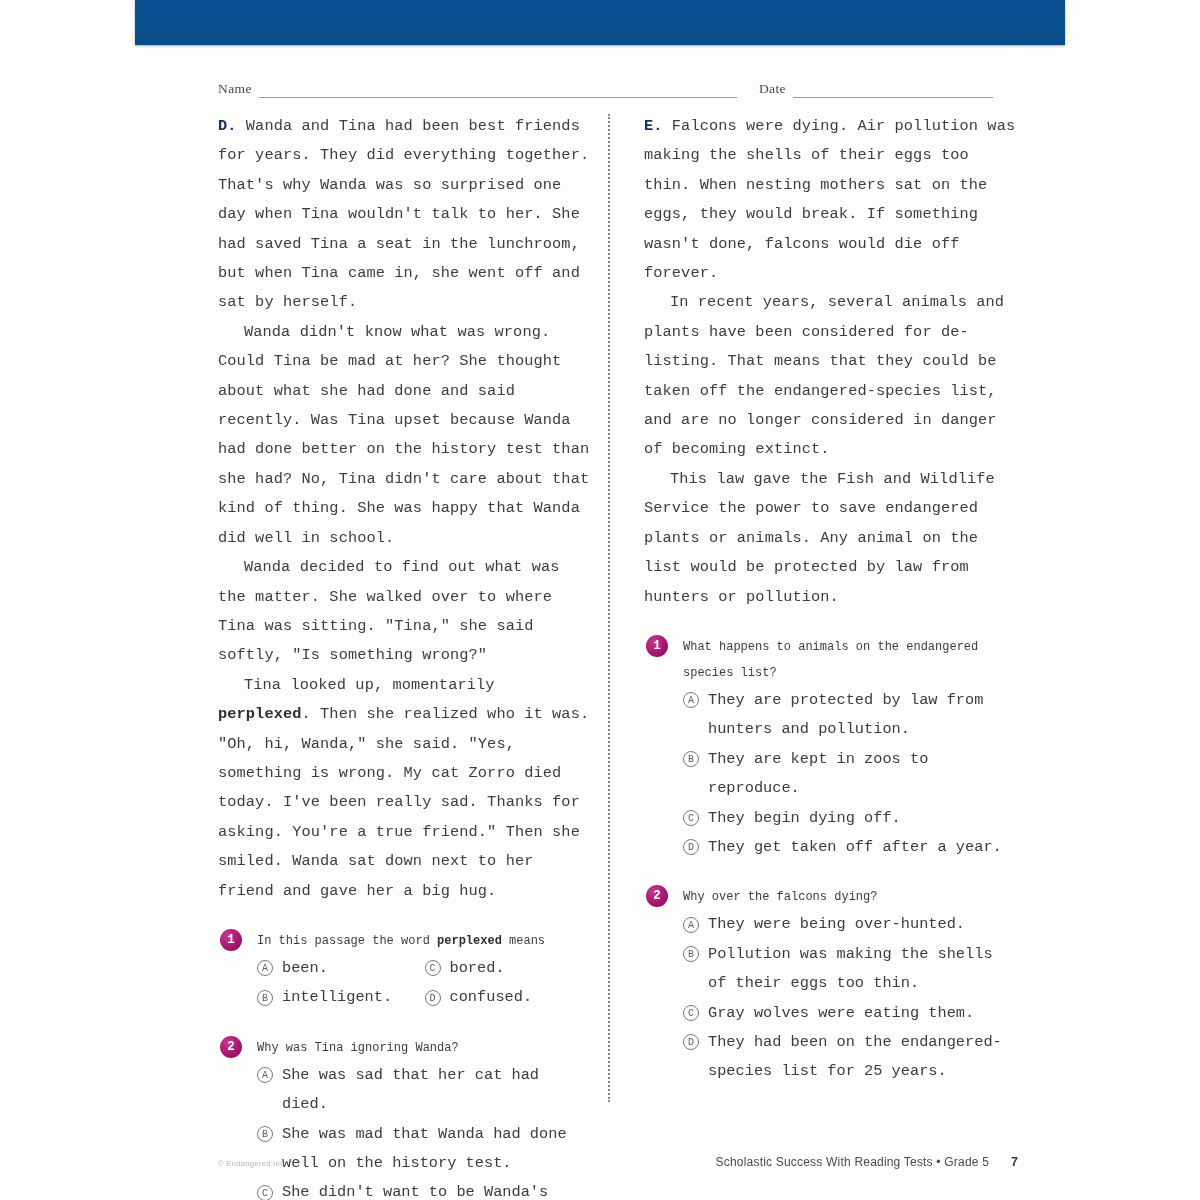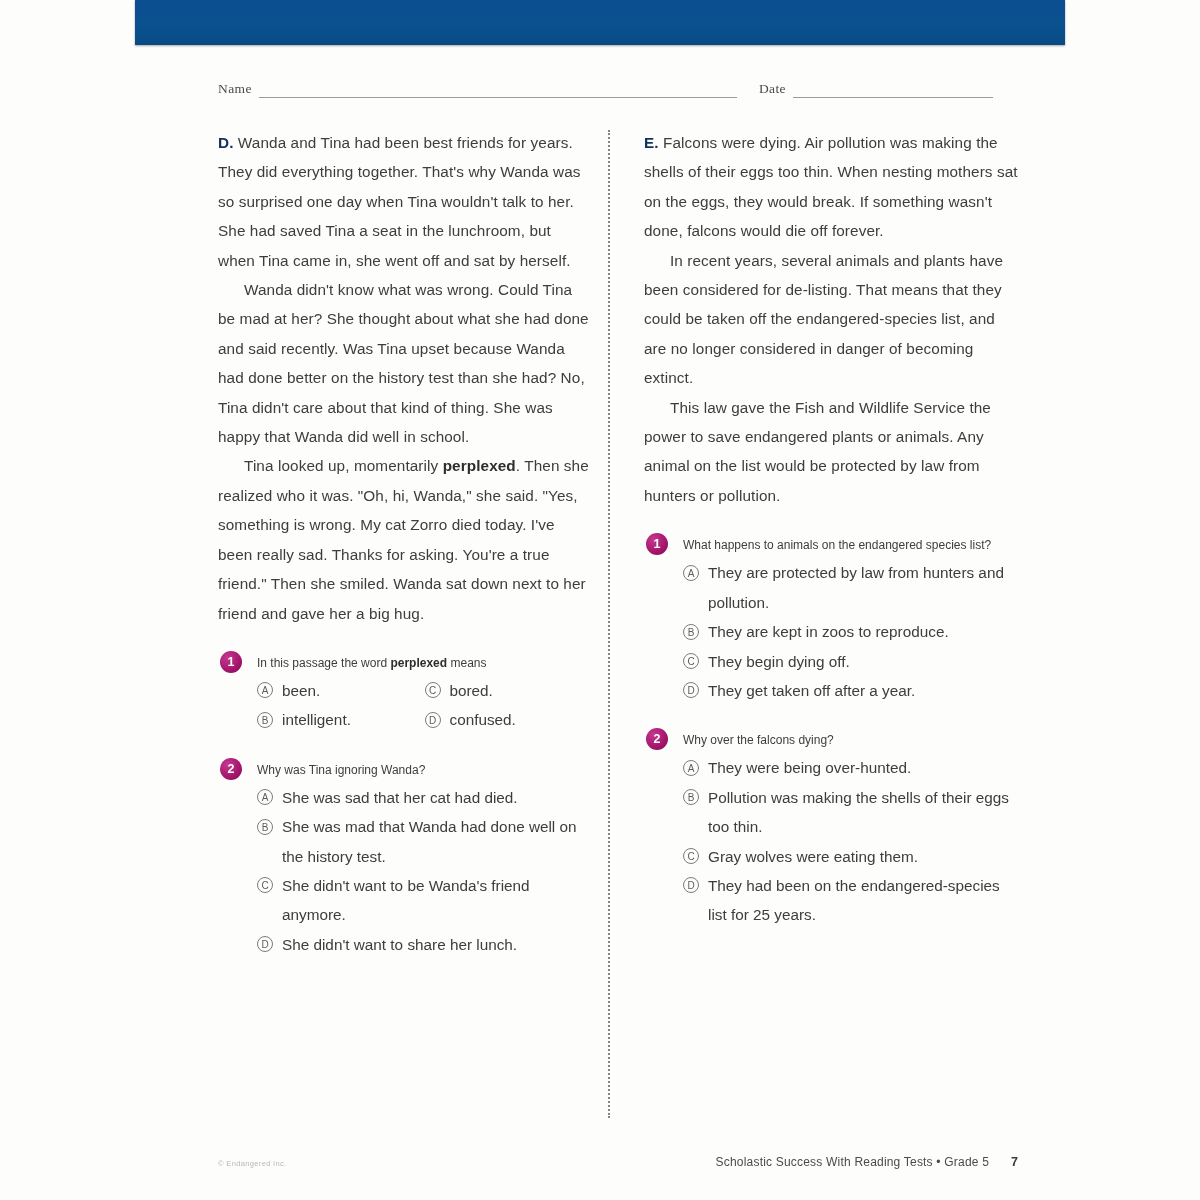--- a/index.html
+++ b/index.html
@@ -53,23 +53,24 @@
     margin: 0 0 0 7px;
   }
   .nd-rule.name-rule { flex: 1 1 auto; }
   .nd-rule.date-rule { width: 200px; flex: 0 0 auto; }
   .nd-gap { width: 22px; flex: 0 0 auto; }
 
   
   .columns {
     position: absolute;
     left: 218px;
-    top: 128px;
+    top: 112px;
     width: 800px;
     height: 990px;
+    font-family: Liberation Mono, monospace;
   }
   .col {
     position: absolute;
     top: 0;
     width: 374px;
     height: 100%;
   }
   .col-left  { left: 0; }
   .col-right { left: 426px; }
 
@@ -211,20 +212,21 @@
 
   <div class="columns">
 
     <div class="divider"></div>
 
     <div class="col col-left">
 
       <div class="passage">
         <p><span class="plabel">D.</span> <span>Wanda and Tina had been best friends for years. They did everything together. That's why Wanda was so surprised one day when Tina wouldn't talk to her. She had saved Tina a seat in the lunchroom, but when Tina came in, she went off and sat by herself.</span></p>
         <p class="indent">Wanda didn't know what was wrong. Could Tina be mad at her? She thought about what she had done and said recently. Was Tina upset because Wanda had done better on the history test than she had? No, Tina didn't care about that kind of thing. She was happy that Wanda did well in school.</p>
+        <p class="indent">Wanda decided to find out what was the matter. She walked over to where Tina was sitting. "Tina," she said softly, "Is something wrong?"</p>
         <p class="indent"><span>Tina looked up, momentarily </span><span class="bold-word">perplexed</span><span>. Then she realized who it was. "Oh, hi, Wanda," she said. "Yes, something is wrong. My cat Zorro died today. I've been really sad. Thanks for asking. You're a true friend." Then she smiled. Wanda sat down next to her friend and gave her a big hug.</span></p>
       </div>
 
       <div class="question">
         <span class="qnum">1</span>
         <div class="qtext"><span>In this passage the word </span><span class="bold-word">perplexed</span><span> means</span></div>
         <div class="choices two-col">
           <div class="choice">
             <span class="letter">A</span>
             <span>been.</span>

